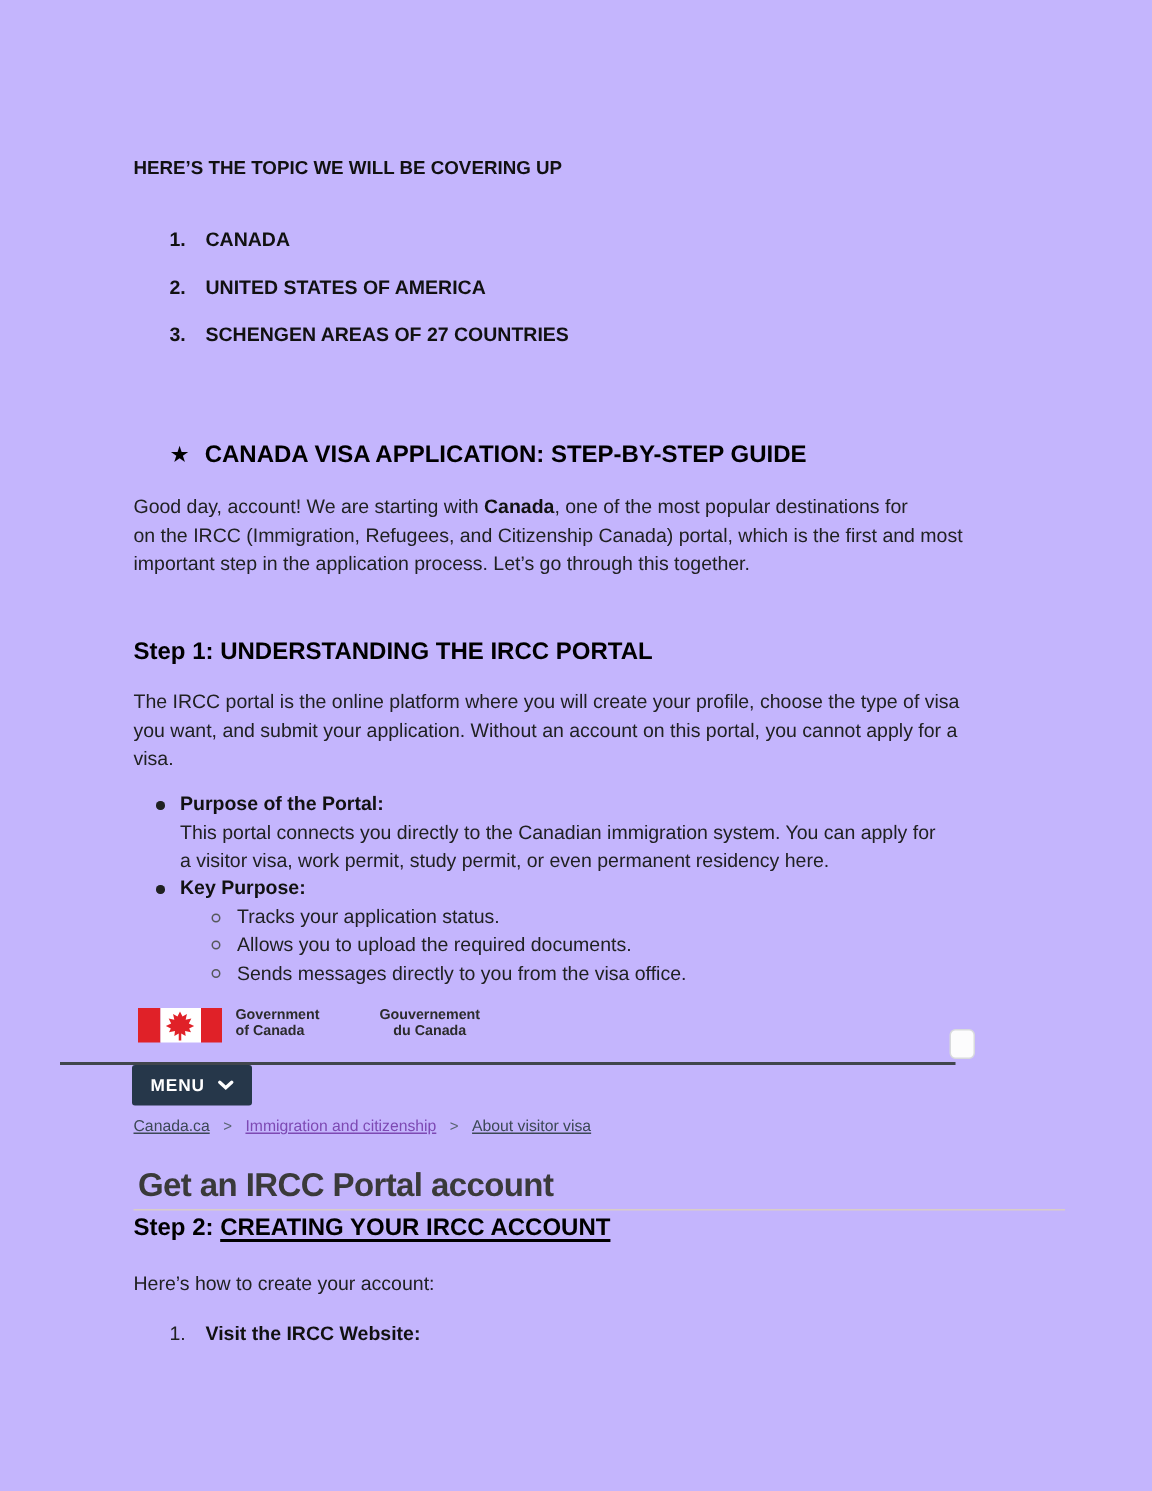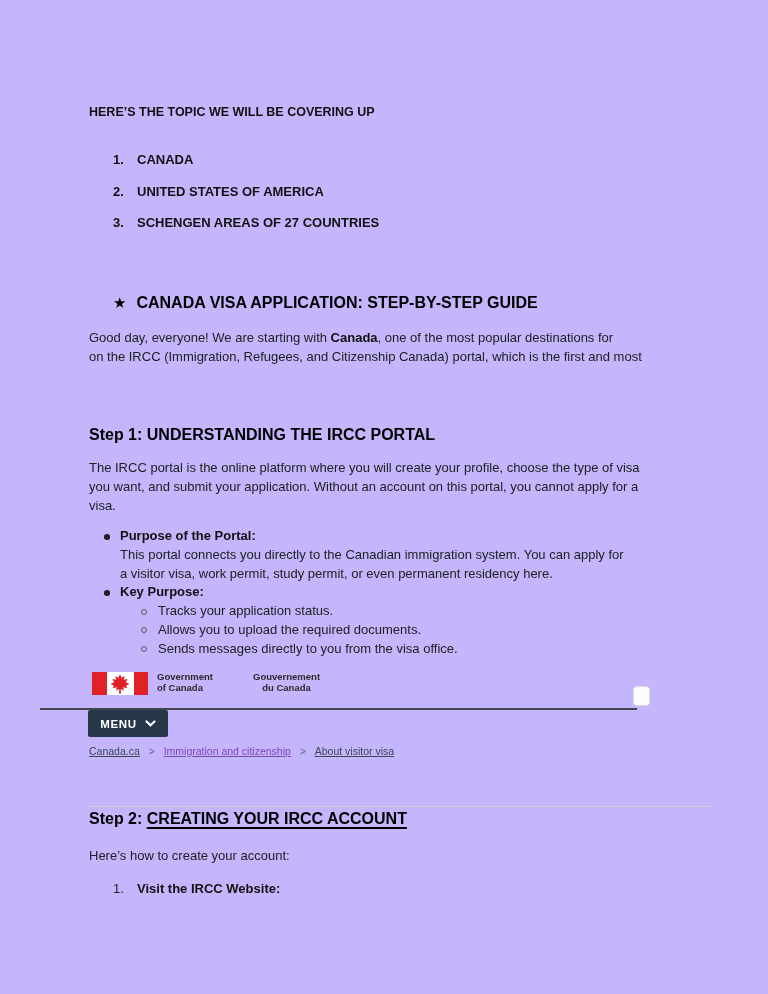--- a/index.html
+++ b/index.html
@@ -84,22 +84,23 @@
       <span class="num">3.</span>
       <span>SCHENGEN AREAS OF 27 COUNTRIES</span>
     </div>
   </div>
 
   <div class="abs guide-heading">
     <span class="star">★</span><span>CANADA VISA APPLICATION: STEP-BY-STEP GUIDE</span>
   </div>
 
   <div class="abs para intro-para">
-    <div><span>Good day, everyone! We are starting with </span><span class="bold">Canada</span><span>, one of the most popular destinations for</span></div>
+    <div><span>Good day, account! We are starting with </span><span class="bold">Canada</span><span>, one of the most popular destinations for</span></div>
     <div>on the IRCC (Immigration, Refugees, and Citizenship Canada) portal, which is the first and most</div>
+    <div>important step in the application process. Let’s go through this together.</div>
   </div>
 
   <div class="abs step-heading step1-heading">Step 1: UNDERSTANDING THE IRCC PORTAL</div>
   <div class="abs para step1-para">
     <div>The IRCC portal is the online platform where you will create your profile, choose the type of visa</div>
     <div>you want, and submit your application. Without an account on this portal, you cannot apply for a</div>
     <div>visa.</div>
   </div>
 
   <div class="abs bullets">
@@ -161,20 +162,21 @@
     </div>
 
     <div class="abs crumbs">
       <span class="crumb dark">Canada.ca</span>
       <span class="crumb-sep">&gt;</span>
       <span class="crumb visited">Immigration and citizenship</span>
       <span class="crumb-sep">&gt;</span>
       <span class="crumb dark">About visitor visa</span>
     </div>
 
+    <div class="abs site-title">Get an IRCC Portal account</div>
     <div class="abs title-rule"></div>
   </div>
 
   <div class="abs step-heading step2-heading">
     <span>Step 2: </span><span class="ul">CREATING YOUR IRCC ACCOUNT</span>
   </div>
   <div class="abs step2-intro">Here’s how to create your account:</div>
   <div class="abs step2-item">
     <span class="num">1.</span>
     <span class="bold">Visit the IRCC Website:</span>

